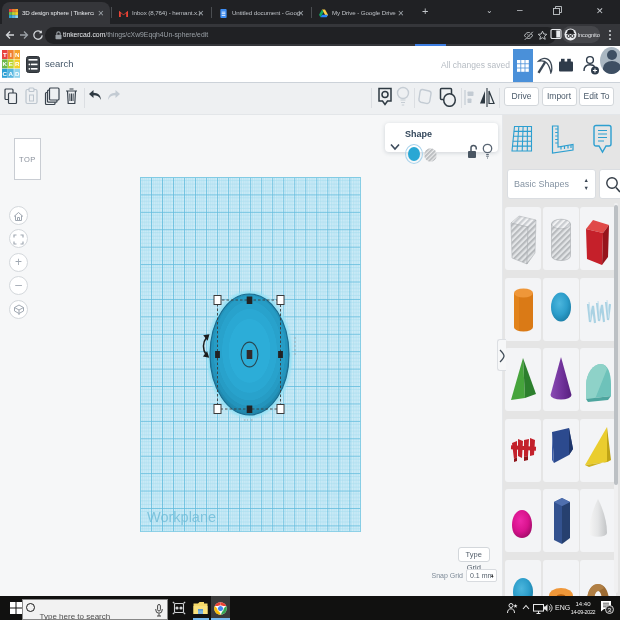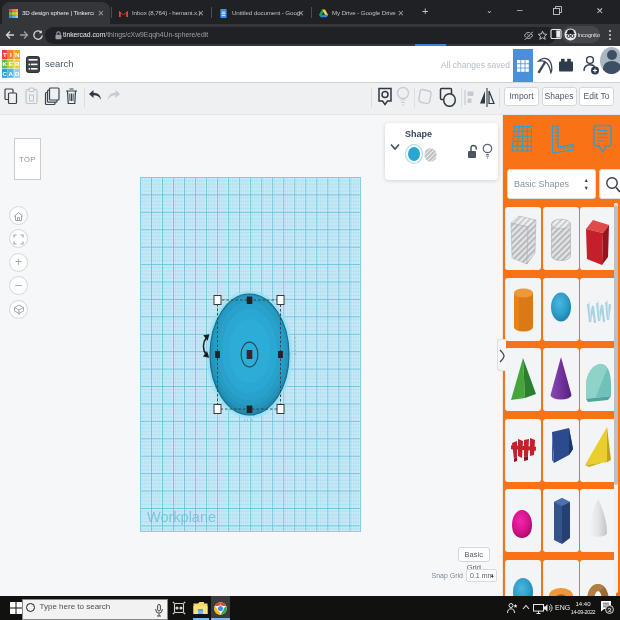--- a/index.html
+++ b/index.html
@@ -29,21 +29,21 @@
           color:#4a5a6a; text-align:center; line-height:17px; }
   .vsep { position:absolute; top:5px; width:1px; height:20px; background:#dbdee2; }
   
   #canvas { left:0; top:115px; width:502px; height:481px; background:#f6f7f8; }
   #viewcube { position:absolute; left:14px; top:23px; width:27px; height:42px;
     background:#fff; border:1px solid #c9cdd3; color:#8a919c; font-size:7.5px;
     text-align:center; line-height:42px; letter-spacing:0.5px; }
   .cbtn { position:absolute; left:9px; width:19px; height:19px; border-radius:50%;
     background:#fff; border:1px solid #d4d8dc; color:#a0a8b2; text-align:center; }
   
-  #sidebar { left:502px; top:115px; width:118px; height:481px; background:#f97316;
+  #sidebar { left:502px; top:115px; width:118px; height:481px; background:#e5e5e5;
              border-left:1px solid #e5e7ea; }
   .cell { position:absolute; width:36px; height:63px; background:#f3f4f6; border-radius:3px; }
   
   #taskbar { left:0; top:596px; width:620px; height:24px; background:#111110; }
 </style>
 </head>
 <body>
 <div id="page">
   <div class="abs" id="tabbar">
     <div class="tab" style="left:2px;width:108px;background:#35363a;color:#e8eaed;">
@@ -262,22 +262,22 @@
         <path d="M2 1 V16" stroke="#c3cbd3" stroke-width="1.2"></path>
         <rect x="4.5" y="2.5" width="6" height="4.5" rx="0.8" fill="#c3cbd3"></rect>
         <rect x="4.5" y="9.5" width="4" height="4.5" rx="0.8" fill="#c3cbd3"></rect>
       </svg>
     <svg style="position:absolute;left:478px;top:4px;" width="18" height="21" viewBox="0 0 18 21">
         <path d="M9 1 V20" stroke="#2e3942" stroke-width="1.1"></path>
         <path d="M7 4 L2 16.5 L7 16.5 Z" fill="#2e3942"></path>
         <path d="M11 4 L16 16.5 L11 16.5 Z" fill="none" stroke="#2e3942" stroke-width="1.2"></path>
       </svg>
     <div class="vsep" style="left:499px;"></div>
-    <div class="tbtn" style="left:504px;width:35px;">Import</div>
-    <div class="tbtn" style="left:541.5px;width:35px;">Shapes</div>
+    <div class="tbtn" style="left:504px;width:35px;">Drive</div>
+    <div class="tbtn" style="left:541.5px;width:35px;">Import</div>
     <div class="tbtn" style="left:579px;width:35px;">Edit To</div>
   </div>
   <div class="abs" id="canvas">
     <svg style="position:absolute;left:140px;top:61.5px;filter:blur(0.5px);" width="221" height="355" viewBox="0 0 221 355">
       <defs>
         <pattern id="grid" width="11.02" height="17.42" patternUnits="userSpaceOnUse">
           <rect width="11.02" height="17.42" fill="#cfecf7"></rect>
           <g stroke="#a6dcee" stroke-width="0.65">
             <line x1="2.2" y1="0" x2="2.2" y2="17.42"></line>
               <line x1="4.41" y1="0" x2="4.41" y2="17.42"></line>
@@ -344,21 +344,21 @@
         </svg></div>
     <div class="cbtn" style="top:114px;"><svg width="11" height="11" viewBox="0 0 11 11" style="margin-top:4px;">
           <path d="M1 3.5 V1 H3.5 M7.5 1 H10 V3.5 M10 7.5 V10 H7.5 M3.5 10 H1 V7.5" fill="none" stroke="#a0a8b2" stroke-width="1.2"></path>
         </svg></div>
     <div class="cbtn" style="top:137.5px;font-size:12px;line-height:17px;">+</div>
     <div class="cbtn" style="top:161px;font-size:12px;line-height:16px;">–</div>
     <div class="cbtn" style="top:184.5px;"><svg width="12" height="12" viewBox="0 0 12 12" style="margin-top:3.5px;">
           <path d="M6 1 L10.5 3.5 L6 6 L1.5 3.5 Z M1.5 3.5 V7 L6 9.5 L10.5 7 V3.5" fill="none" stroke="#a0a8b2" stroke-width="1"></path>
           <path d="M6 6 V11" stroke="#a0a8b2" stroke-width="1"></path>
         </svg></div>
-    <div style="position:absolute;left:385px;top:8px;width:112.5px;height:57px;background:#fff;border-radius:4px;box-shadow:0 1px 4px rgba(40,60,80,0.18);">
+    <div style="position:absolute;left:385px;top:8px;width:112.5px;height:29px;background:#fff;border-radius:4px;box-shadow:0 1px 4px rgba(40,60,80,0.18);">
       <svg style="position:absolute;left:5px;top:20px;" width="10" height="8" viewBox="0 0 10 8">
           <path d="M1 1.5 L5 6 L9 1.5" fill="none" stroke="#3d4c5c" stroke-width="1.6"></path>
         </svg>
       <div style="position:absolute;left:20px;top:6px;font-size:9px;font-weight:bold;color:#33475b;">Shape</div>
       <div style="position:absolute;left:19.5px;top:21px;width:18px;height:20px;border-radius:50%;border:1.5px solid #a9d3ec;"></div>
       <div style="position:absolute;left:22.5px;top:24px;width:12px;height:14px;border-radius:50%;background:#29a7d4;"></div>
       <svg style="position:absolute;left:39px;top:24.5px;" width="13" height="14" viewBox="0 0 13 14">
           <defs>
             <pattern id="hatch" width="3" height="3" patternTransform="rotate(45)" patternUnits="userSpaceOnUse">
               <rect width="3" height="3" fill="#e9eaeb"></rect>
@@ -369,21 +369,21 @@
         </svg>
       <svg style="position:absolute;left:82px;top:21px;" width="11" height="15" viewBox="0 0 11 15">
           <rect x="1" y="7" width="8" height="7" rx="1" fill="#4a5663"></rect>
           <path d="M4 7 V4.2 A2.6 2.6 0 0 1 9.2 3.9 L9.3 5.5" fill="none" stroke="#4a5663" stroke-width="1.5"></path>
         </svg>
       <svg style="position:absolute;left:97px;top:20px;" width="11" height="17" viewBox="0 0 11 17">
           <circle cx="5.5" cy="5.5" r="4.2" fill="none" stroke="#5a6674" stroke-width="1.3"></circle>
           <path d="M4.2 11.5 H6.8 M4.2 13.2 H6.8 M5 15 H6" stroke="#5a6674" stroke-width="1"></path>
         </svg>
     </div>
-    <div class="tbtn" style="left:458px;top:432px;width:31.5px;height:15px;font-size:7.5px;line-height:13px;color:#55606c;">Basic Grid</div>
+    <div class="tbtn" style="left:458px;top:432px;width:31.5px;height:15px;font-size:7.5px;line-height:13px;color:#55606c;">Type Grid</div>
     <div style="position:absolute;left:425px;top:456.5px;width:38px;font-size:7px;color:#7d8a97;text-align:right;white-space:nowrap;">Snap Grid</div>
     <div style="position:absolute;left:466px;top:454px;width:31px;height:13px;background:#fff;border:1px solid #d8dbdf;border-radius:2px;font-size:7px;color:#55606c;white-space:nowrap;">
         <span style="position:absolute;left:3px;top:2px;">0.1 mm</span>
         <span style="position:absolute;right:1.5px;top:3px;font-size:4.5px;color:#333;">▲</span>
       </div>
   </div>
   <div class="abs" id="sidebar" style="overflow:hidden;">
     <svg style="position:absolute;left:8px;top:10px;" width="22" height="31" viewBox="0 0 22 31">
         <g stroke="#2d9fd0" stroke-width="1.1" fill="none">
           <path d="M3.5 1.5 H20.5 V26 H1 Z"></path>
@@ -548,21 +548,21 @@
     <svg style="position:absolute;left:10px;top:6px;" width="12" height="12" viewBox="0 0 12 12">
         <g fill="#fff">
           <rect x="0" y="0" width="5.5" height="5.5"></rect>
           <rect x="6.5" y="0" width="5.5" height="5.5"></rect>
           <rect x="0" y="6.5" width="5.5" height="5.5"></rect>
           <rect x="6.5" y="6.5" width="5.5" height="5.5"></rect>
         </g>
       </svg>
     <div style="position:absolute;left:21.5px;top:3px;width:146px;height:21px;background:#f2f2f2;border:1px solid #888;">
       <div style="position:absolute;left:3.5px;top:3px;width:9px;height:9px;border-radius:50%;border:1.8px solid #1a1a1a;"></div>
-      <div style="position:absolute;left:17px;top:2px;font-size:8px;color:#4e4e4e;text-align:right;">Type here to search</div>
+      <div style="position:absolute;left:17px;top:12px;font-size:8px;color:#4e4e4e;text-align:right;">Type here to search</div>
       <svg style="position:absolute;right:4px;top:3.5px;" width="8" height="13" viewBox="0 0 8 13">
           <rect x="2.6" y="0.5" width="2.8" height="6.5" rx="1.4" fill="none" stroke="#444" stroke-width="1"></rect>
           <path d="M0.8 5 V6 a3.2 3.2 0 0 0 6.4 0 V5 M4 9.5 V12 M2 12 H6" fill="none" stroke="#444" stroke-width="1"></path>
         </svg>
     </div>
     <svg style="position:absolute;left:172px;top:5px;" width="14" height="14" viewBox="0 0 14 14">
         <g fill="none" stroke="#cfd2d4" stroke-width="1.1">
           <rect x="2.5" y="2.5" width="9" height="9" rx="1"></rect>
           <path d="M2.5 2.5 L0.8 0.8 M11.5 2.5 L13.2 0.8 M2.5 11.5 L0.8 13.2 M11.5 11.5 L13.2 13.2"></path>
         </g>

